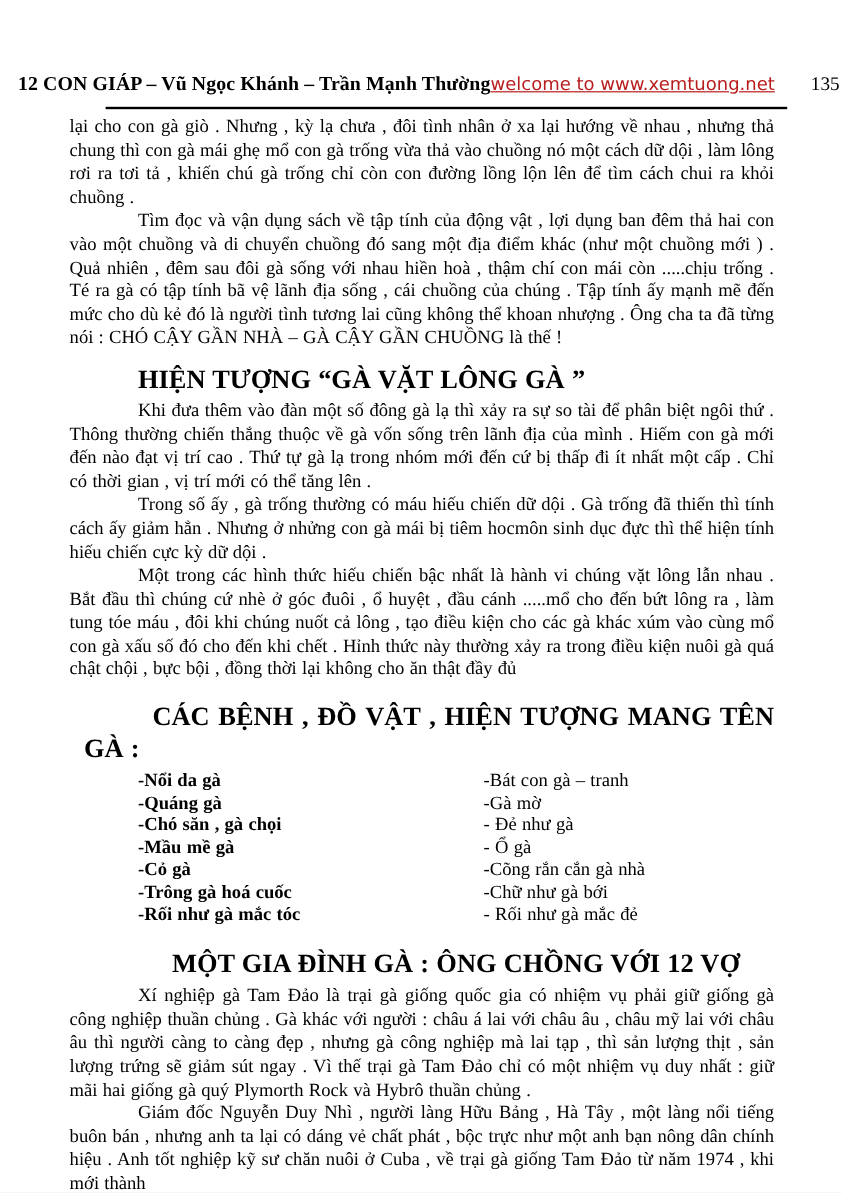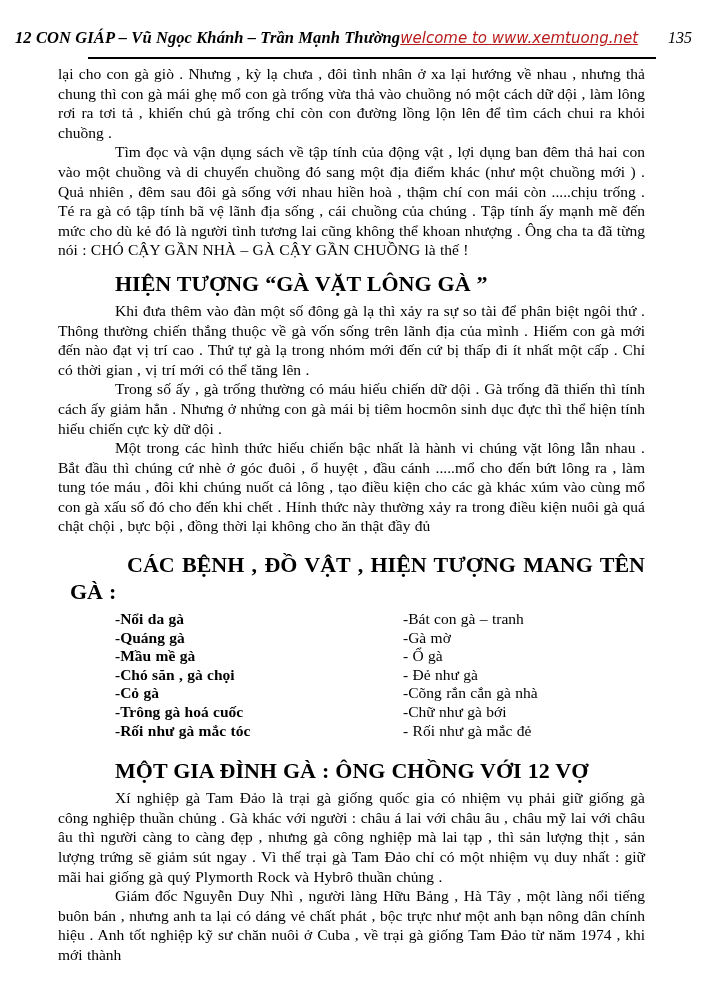--- a/index.html
+++ b/index.html
@@ -8,23 +8,22 @@
     width:702px;height:994px;
     background:#ffffff;
     color:#000;
     font-family:"Liberation Serif","DejaVu Serif",serif;
     overflow:hidden;
     margin:0 auto;
   }
   
   .hdr{
     display:flex;align-items:baseline;
-    padding:28px 22px 0 15px;
+    padding:60px 22px 0 15px;
     white-space:nowrap;
-    font-style:italic;
   }
   .hdr-title{
     font-weight:bold;
     font-size:16.5px;
     letter-spacing:.1px;
   }
   .hdr-link{
     margin-left:auto;margin-right:30px;
     font-family:"DejaVu Sans","Liberation Sans",sans-serif;
     font-size:15px;
@@ -55,21 +54,21 @@
     line-height:26px;
     margin:11px 0 4px 0;
     text-indent:57px;
     text-align:left;
   }
   .h-section.justified{
     text-align:justify;
     margin:15px 0 5px 12px;
     line-height:27px;
   }
-  .h-section.fam{margin-top:18px;}
+  .h-section.fam{margin-top:18px;text-align:center;}
   
   .ga-list{
     margin:2px 0 0 57px;
     line-height:18.6px;
     text-align:left;
   }
   .list-row{display:flex;}
   .cell-l{width:288px;flex:0 0 288px;font-weight:bold;}
   .cell-r{flex:1;}
 </style>
@@ -99,26 +98,26 @@
     <div class="ga-list">
       <div class="list-row">
         <span class="cell-l">-Nổi da gà</span>
         <span class="cell-r">-Bát con gà – tranh</span>
       </div>
       <div class="list-row">
         <span class="cell-l">-Quáng gà</span>
         <span class="cell-r">-Gà mờ</span>
       </div>
       <div class="list-row">
+        <span class="cell-l">-Chó săn , gà chọi</span>
+        <span class="cell-r">- Đẻ như gà</span>
+      </div>
+      <div class="list-row">
         <span class="cell-l">-Mầu mề gà</span>
         <span class="cell-r">- Ổ gà</span>
-      </div>
-      <div class="list-row">
-        <span class="cell-l">-Chó săn , gà chọi</span>
-        <span class="cell-r">- Đẻ như gà</span>
       </div>
       <div class="list-row">
         <span class="cell-l">-Cỏ gà</span>
         <span class="cell-r">-Cõng rắn cắn gà nhà</span>
       </div>
       <div class="list-row">
         <span class="cell-l">-Trông gà hoá cuốc</span>
         <span class="cell-r">-Chữ như gà bới</span>
       </div>
       <div class="list-row">

